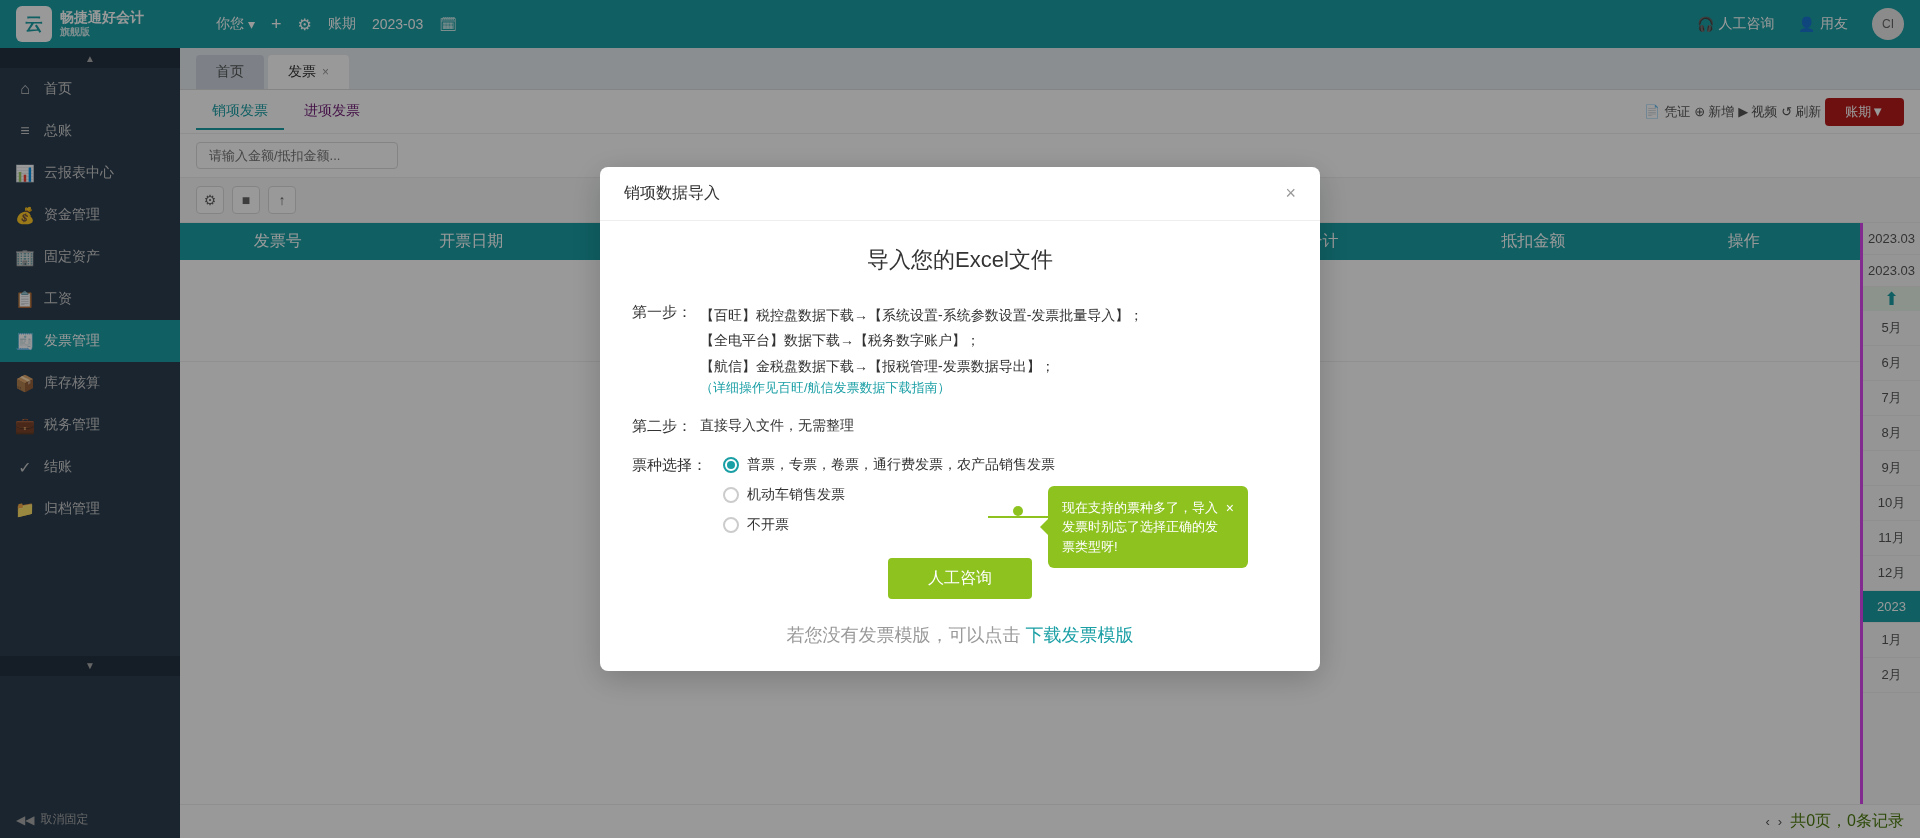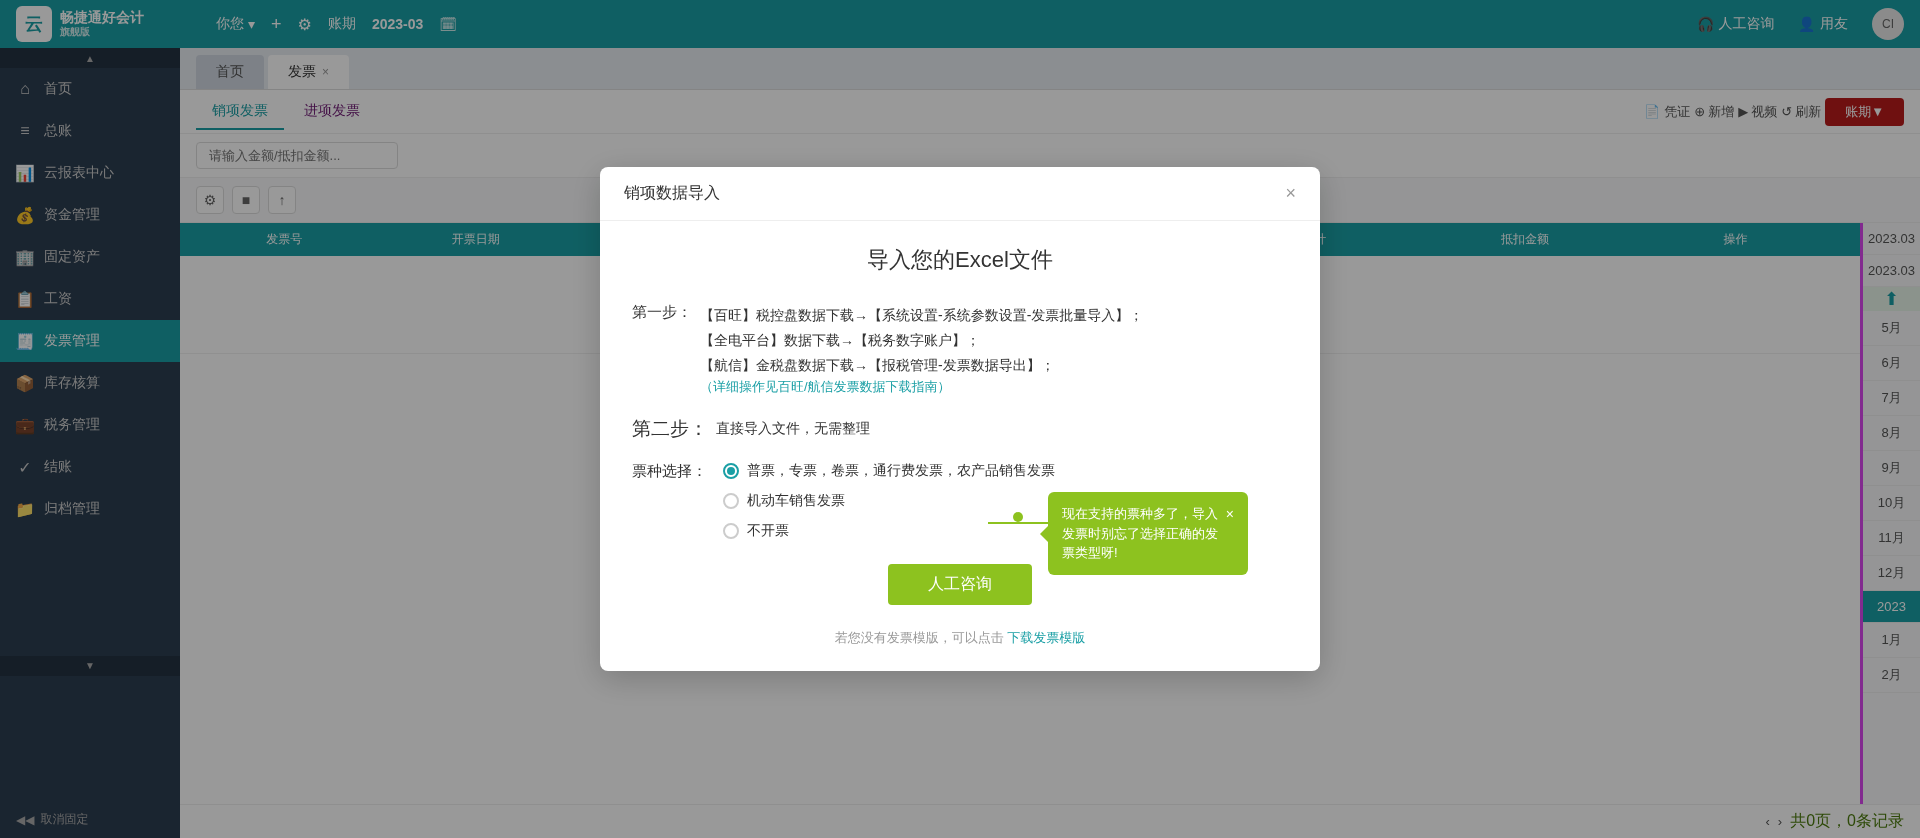--- a/index.html
+++ b/index.html
@@ -178,21 +178,21 @@
       border-radius: 4px;
       display: flex; align-items: center; justify-content: center;
       cursor: pointer;
       background: white;
       color: #666;
       font-size: 14px;
     }
 
     
     .table-wrapper { flex: 1; overflow: auto; }
-    table { width: 100%; border-collapse: collapse; font-size: 12px; }
+    table { width: 100%; border-collapse: collapse; font-size: 16px; }
     th { background: #1a9fa5; color: white; padding: 8px 12px; text-align: left; white-space: nowrap; font-weight: normal; }
     td { padding: 8px 12px; border-bottom: 1px solid #f0f0f0; color: #333; }
 
     
     .month-scroll {
       width: 60px;
       background: #f8f9fa;
       border-left: 3px solid #d946ef;
       display: flex;
       flex-direction: column;
@@ -280,21 +280,21 @@
       padding: 10px 40px;
       background: #8dc21f;
       color: white;
       border: none;
       border-radius: 4px;
       font-size: 16px;
       cursor: pointer;
     }
     .modal-footer-text {
       text-align: center;
-      font-size: 13px;
+      font-size: 18px;
       color: #999;
       margin-top: 8px;
     }
     .modal-footer-text a { color: #1a9fa5; cursor: pointer; }
 
     
     .tooltip-bubble {
       position: absolute;
       right: -220px;
       top: 50px;
@@ -344,21 +344,21 @@
     </div>
   </div>
   <div class="topbar-mid">
     <div class="topbar-account">
       <span>你您</span>
       <span>▾</span>
     </div>
     <span style="color:white;font-size:18px;cursor:pointer;">+</span>
     <span style="color:white;font-size:16px;cursor:pointer;">⚙</span>
     <span style="color:white;">账期</span>
-    <span style="color:white;font-weight:700;">2023-03</span>
+    <span style="color:white;font-weight:400;">2023-03</span>
     <span style="color:white;cursor:pointer;">🗓</span>
   </div>
   <div class="topbar-right">
     <span style="color:white;display:flex;align-items:center;gap:4px;">
       <span>🎧</span>
       <span>人工咨询</span>
     </span>
     <span style="color:white;display:flex;align-items:center;gap:4px;">
       <span>👤</span>
       <span>用友</span>
@@ -555,21 +555,21 @@
             <div style="font-size:14px;color:#333;line-height:1.8;">【百旺】税控盘数据下载→【系统设置-系统参数设置-发票批量导入】；</div>
             <div style="font-size:14px;color:#333;line-height:1.8;">【全电平台】数据下载→【税务数字账户】；</div>
             <div style="font-size:14px;color:#333;line-height:1.8;">【航信】金税盘数据下载→【报税管理-发票数据导出】；</div>
             <a class="step-link" style="font-size:13px;">（详细操作见百旺/航信发票数据下载指南）</a>
           </div>
         </div>
       </div>
 
       <div class="step-section">
         <div style="display:flex;gap:8px;align-items:center;">
-          <span style="font-size:19px;font-weight:500;color:#333;white-space:nowrap;">第二步：</span>
+          <span style="font-size:15px;font-weight:500;color:#333;white-space:nowrap;">第二步：</span>
           <span style="font-size:14px;color:#333;">直接导入文件，无需整理</span>
         </div>
       </div>
 
       <div class="ticket-section" style="position:relative;">
         <div style="display:flex;gap:8px;align-items:flex-start;">
           <span style="font-size:15px;font-weight:500;color:#333;white-space:nowrap;">票种选择：</span>
           <div class="radio-group">
             <div class="radio-item">
               <div class="radio-circle checked">

